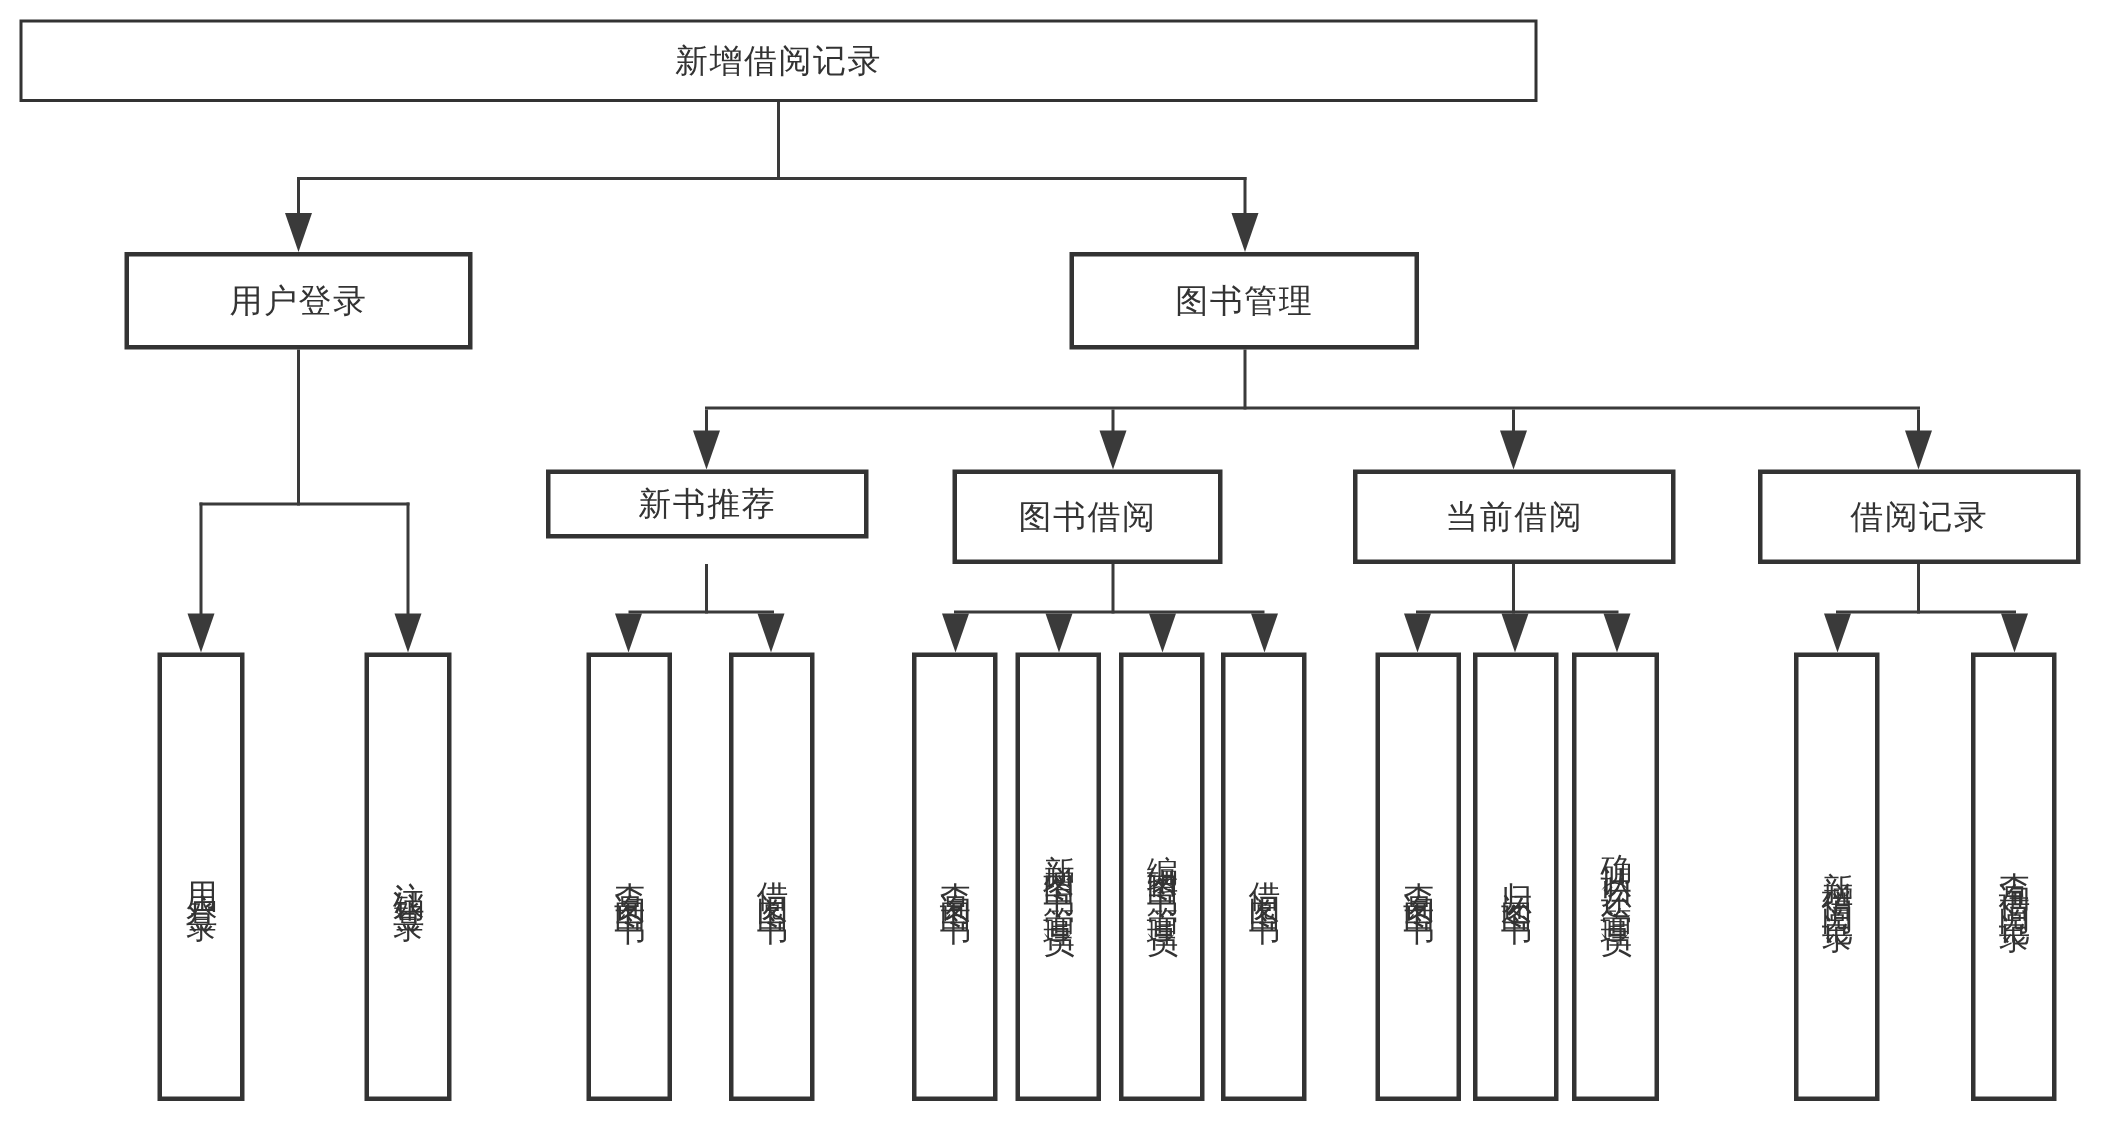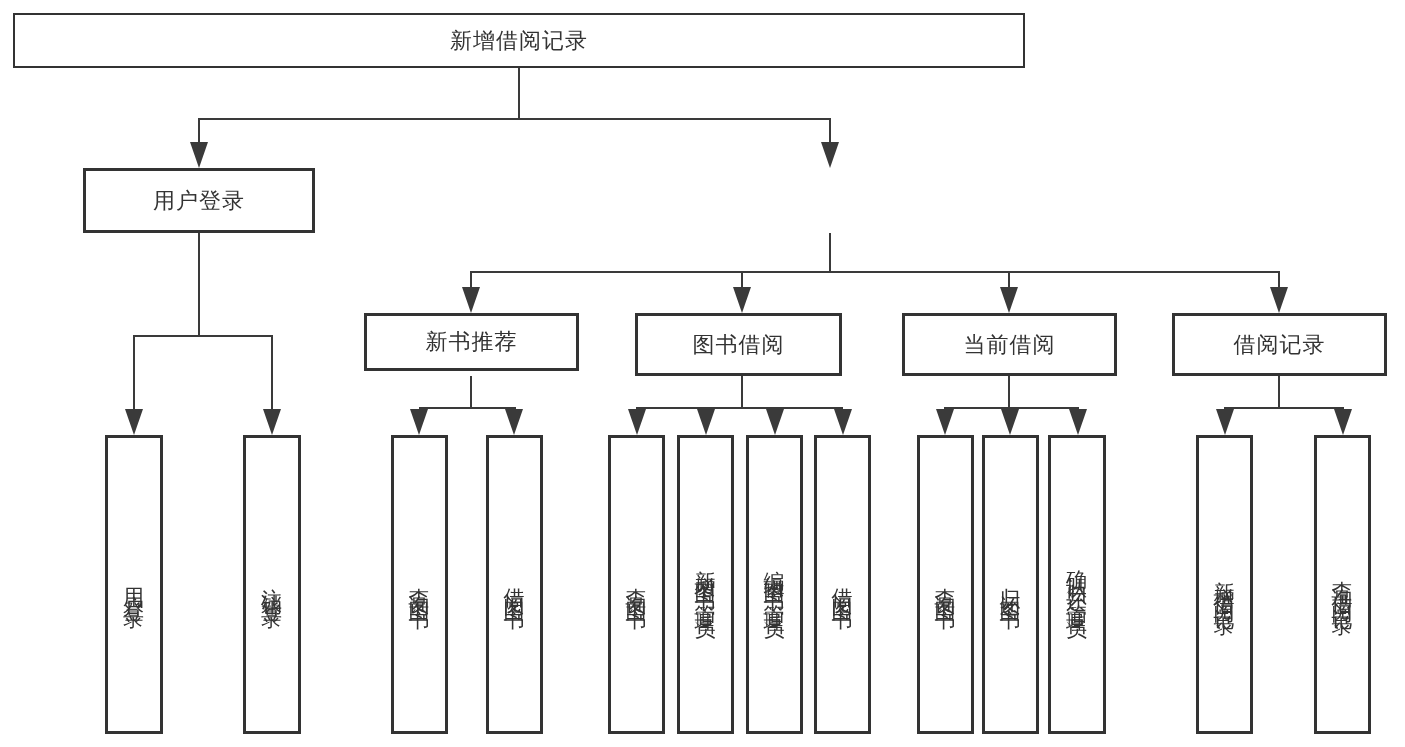--- a/index.html
+++ b/index.html
@@ -61,43 +61,46 @@
   <div class="line" style="left:518px; top:68px; width:2px; height:52px;"></div>
   <div class="line" style="left:198px; top:118px; width:633px; height:2px;"></div>
   <div class="line" style="left:198px; top:118px; width:2px; height:28px;"></div>
   <div class="arrow" style="left:190px; top:142px;"></div>
   <div class="line" style="left:829px; top:118px; width:2px; height:28px;"></div>
   <div class="arrow" style="left:821px; top:142px;"></div>
 
   <div class="box h" style="left:83px; top:168px; width:232px; height:65px;">
     <span>用户登录</span>
   </div>
+  <div class="box h" style="left:713px; top:168px; width:233px; height:65px;">
+    <span>图书管理</span>
+  </div>
 
   <div class="line" style="left:198px; top:233px; width:2px; height:104px;"></div>
   <div class="line" style="left:133px; top:335px; width:140px; height:2px;"></div>
   <div class="line" style="left:133px; top:335px; width:2px; height:76px;"></div>
   <div class="arrow" style="left:125px; top:409px;"></div>
   <div class="line" style="left:271px; top:335px; width:2px; height:76px;"></div>
   <div class="arrow" style="left:263px; top:409px;"></div>
 
   <div class="line" style="left:829px; top:233px; width:2px; height:40px;"></div>
   <div class="line" style="left:470px; top:271px; width:810px; height:2px;"></div>
   <div class="line" style="left:470px; top:273px; width:2px; height:16px;"></div>
   <div class="arrow" style="left:462px; top:287px;"></div>
   <div class="line" style="left:741px; top:273px; width:2px; height:16px;"></div>
   <div class="arrow" style="left:733px; top:287px;"></div>
   <div class="line" style="left:1008px; top:273px; width:2px; height:16px;"></div>
   <div class="arrow" style="left:1000px; top:287px;"></div>
   <div class="line" style="left:1278px; top:273px; width:2px; height:16px;"></div>
   <div class="arrow" style="left:1270px; top:287px;"></div>
 
-  <div class="box h" style="left:364px; top:313px; width:215px; height:58px;">
+  <div class="box h" style="left:364px; top:313px; width:215px; height:46px;">
     <span>新书推荐</span>
   </div>
-  <div class="box h" style="left:635px; top:313px; width:207px; height:63px;font-family:Liberation Serif, serif;">
+  <div class="box h" style="left:635px; top:313px; width:180px; height:63px;font-family:Liberation Serif, serif;">
     <span>图书借阅</span>
   </div>
   <div class="box h" style="left:1172px; top:313px; width:215px; height:63px;">
     <span>借阅记录</span>
   </div>
   <div class="box h" style="left:902px; top:313px; width:215px; height:63px;">
     <span>当前借阅</span>
   </div>
 
   <div class="line" style="left:470px; top:376px; width:2px; height:33px;"></div>

